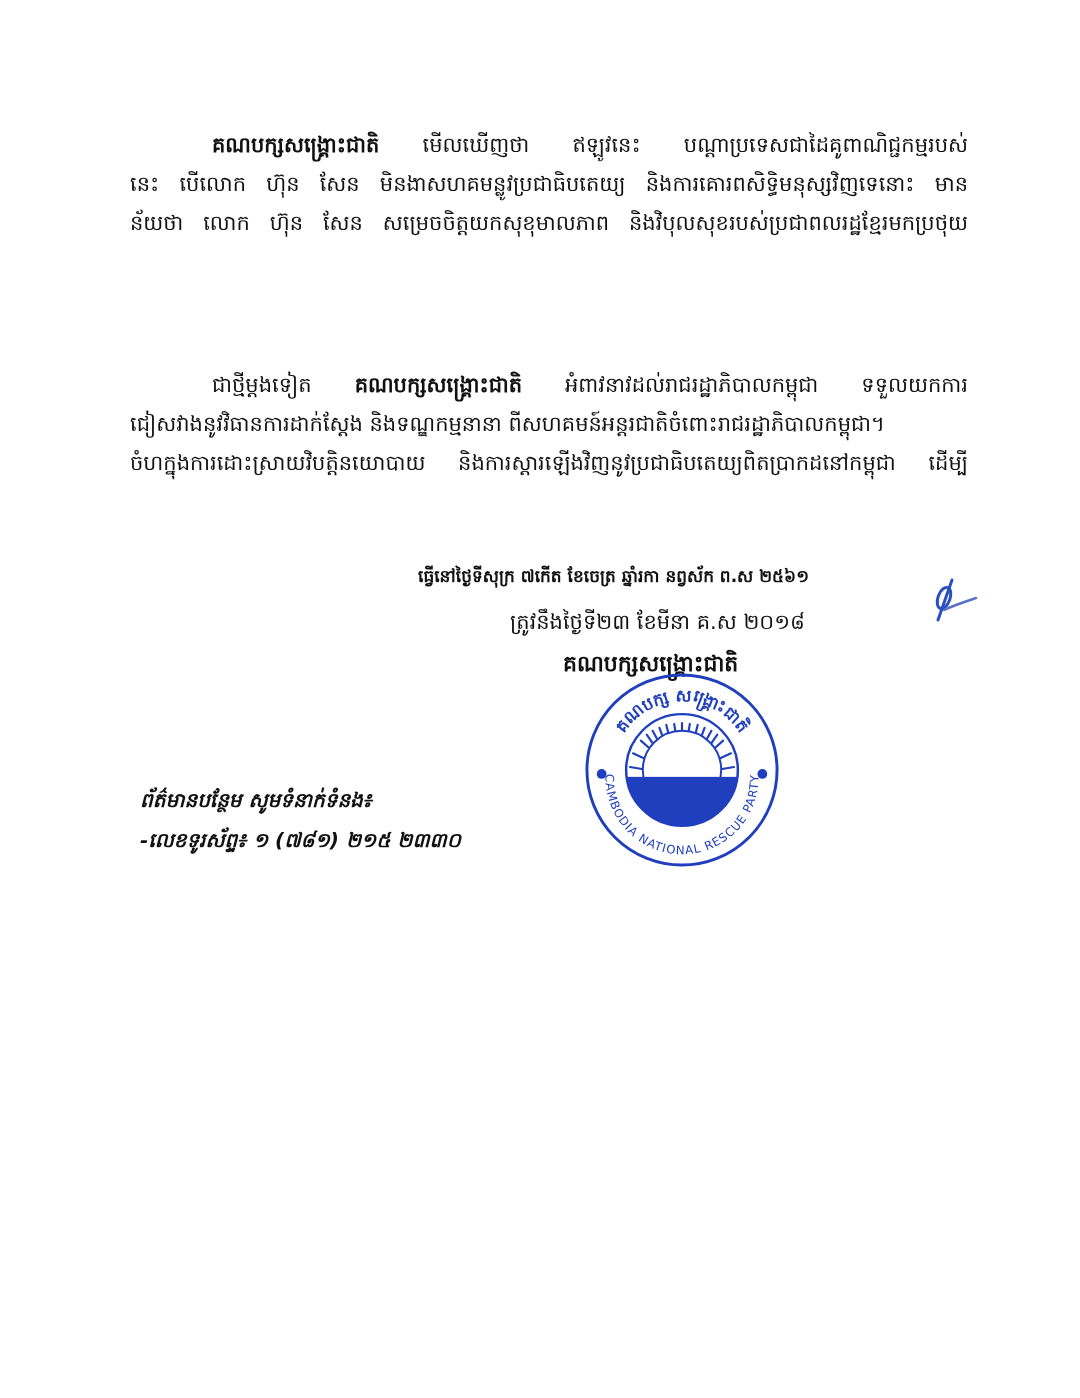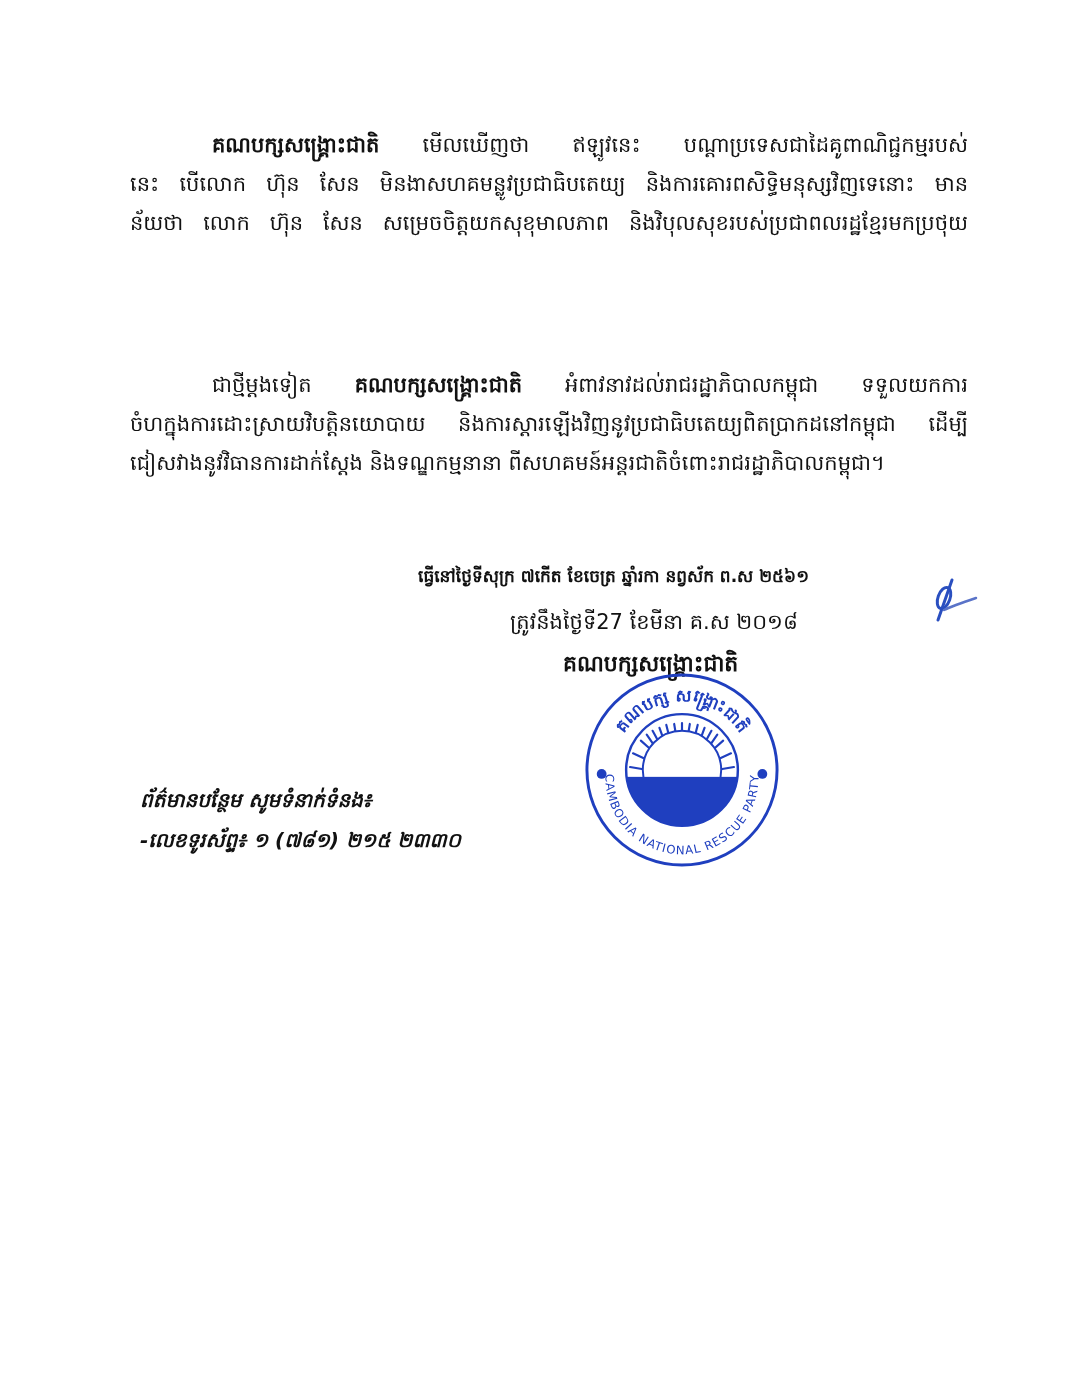--- a/index.html
+++ b/index.html
@@ -29,26 +29,26 @@
 <div class="page">
 
   <div class="para para1">
     <span class="ln justify indent"><span class="bold">គណបក្សសង្គ្រោះជាតិ</span><span> មើលឃើញថា ឥឡូវនេះ បណ្តាប្រទេសជាដៃគូពាណិជ្ជកម្មរបស់</span></span>
     <span class="ln justify">នេះ បើលោក ហ៊ុន សែន មិនងាសហគមន្លូវប្រជាធិបតេយ្យ និងការគោរពសិទ្ធិមនុស្សវិញទេនោះ មាន</span>
     <span class="ln justify">ន័យថា លោក ហ៊ុន សែន សម្រេចចិត្តយកសុខុមាលភាព និងវិបុលសុខរបស់ប្រជាពលរដ្ឋខ្មែរមកប្រថុយ</span>
   </div>
 
   <div class="para para2">
     <span class="ln justify indent"><span>ជាថ្មីម្តងទៀត </span><span class="bold">គណបក្សសង្គ្រោះជាតិ</span><span> អំពាវនាវដល់រាជរដ្ឋាភិបាលកម្ពុជា ទទួលយកការ</span></span>
+    <span class="ln">ជៀសវាងនូវវិធានការដាក់ស្តែង និងទណ្ឌកម្មនានា ពីសហគមន៍អន្តរជាតិចំពោះរាជរដ្ឋាភិបាលកម្ពុជា។</span>
     <span class="ln justify">ចំហក្នុងការដោះស្រាយវិបត្តិនយោបាយ និងការស្តារឡើងវិញនូវប្រជាធិបតេយ្យពិតប្រាកដនៅកម្ពុជា ដើម្បី</span>
-    <span class="ln">ជៀសវាងនូវវិធានការដាក់ស្តែង និងទណ្ឌកម្មនានា ពីសហគមន៍អន្តរជាតិចំពោះរាជរដ្ឋាភិបាលកម្ពុជា។</span>
   </div>
 
   <div class="sign-line1">ធ្វើនៅថ្ងៃទីសុក្រ ៧កើត ខែចេត្រ ឆ្នាំរកា នព្វស័ក ព.ស ២៥៦១</div>
-  <div class="sign-line2">ត្រូវនឹងថ្ងៃទី27 ខែមីនា គ.ស ២០១៨</div>
+  <div class="sign-line2">ត្រូវនឹងថ្ងៃទី២៣ ខែមីនា គ.ស ២០១៨</div>
   <div class="sign-party">គណបក្សសង្គ្រោះជាតិ</div>
 
   <svg class="signature" viewBox="0 0 56 56">
     <ellipse cx="22" cy="26" rx="6" ry="11" fill="none" stroke="#2a4fc0" stroke-width="3" transform="rotate(20 22 26)"></ellipse>
     <path d="M30 8 L16 48" stroke="#2a4fc0" stroke-width="3" fill="none" stroke-linecap="round"></path>
     <path d="M22 38 C30 34, 42 30, 54 26" stroke="#5a73c8" stroke-width="2.5" fill="none" stroke-linecap="round"></path>
   </svg>
 
   <svg class="stamp" viewBox="0 0 200 200">
     <defs>

